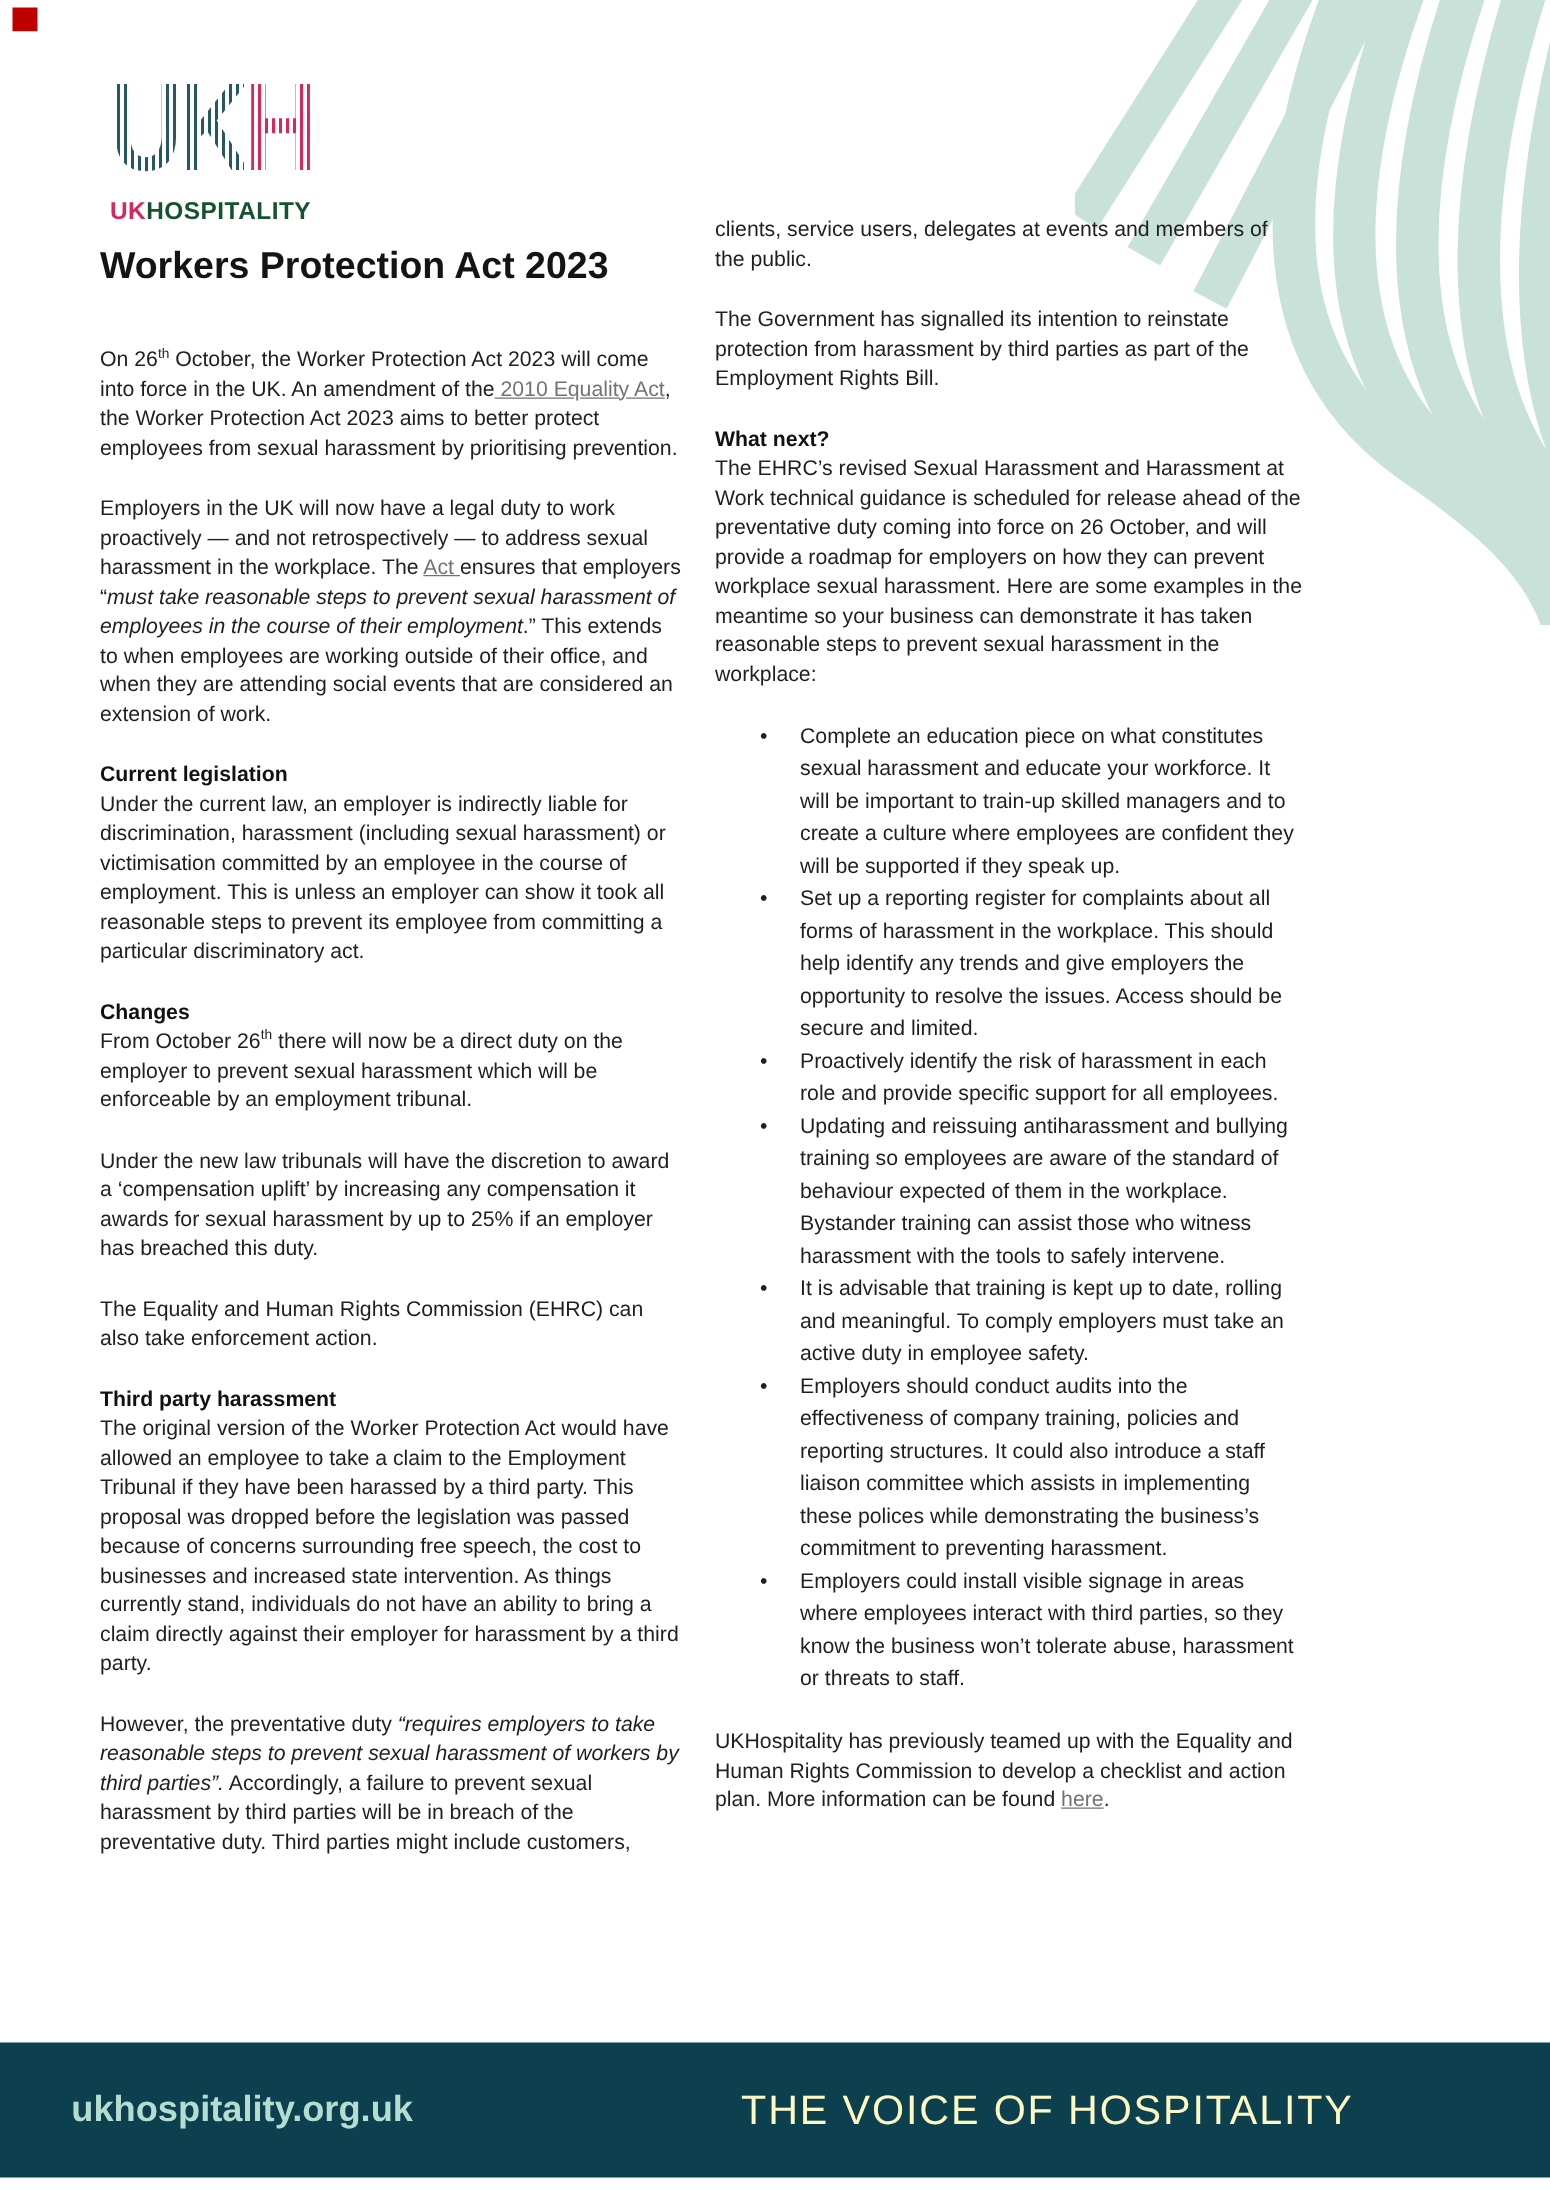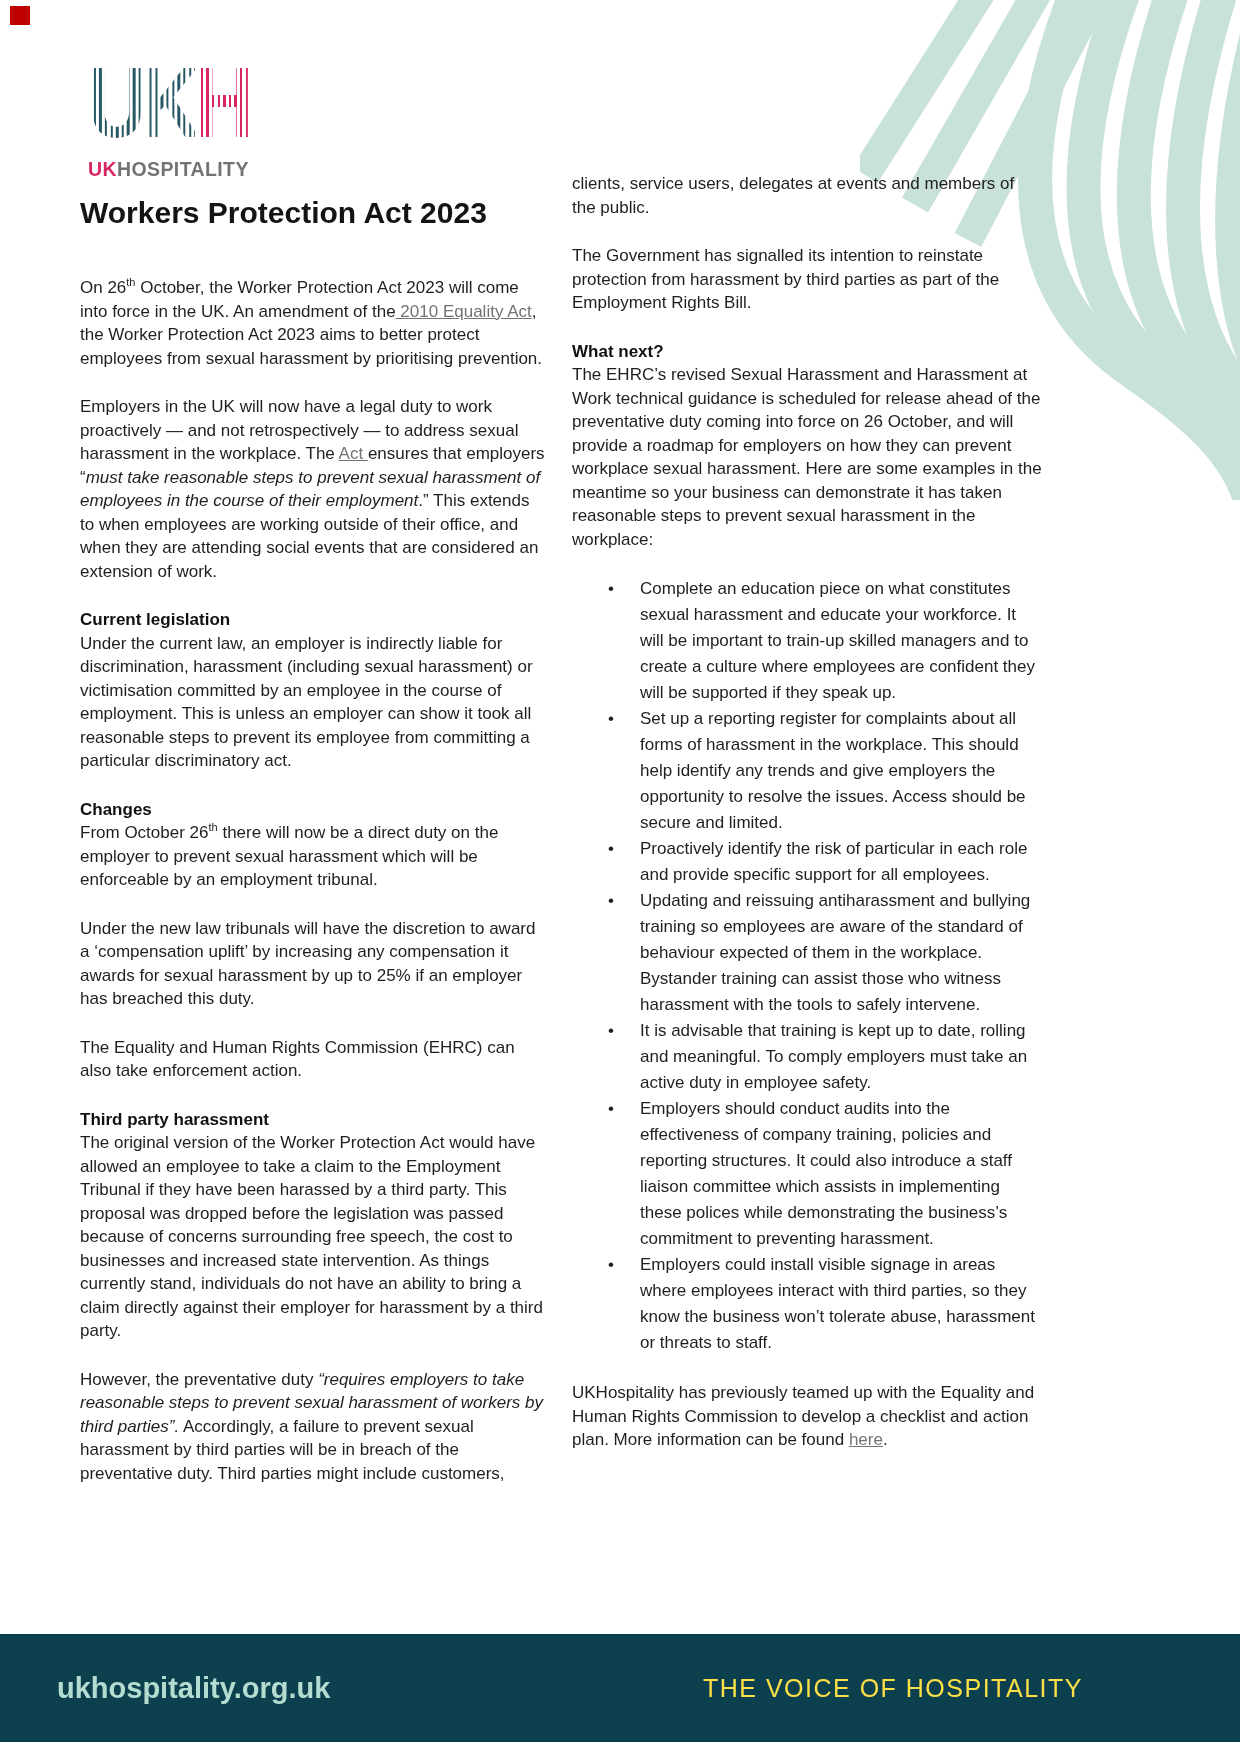--- a/index.html
+++ b/index.html
@@ -12,21 +12,21 @@
   .content { position:absolute; inset:0; z-index:1;border-radius:21px; }
 
   
   .logo { position:absolute; left:88px; top:56px; }
   .monogram { font-weight:bold; font-size:100px; line-height:92px; letter-spacing:-5px;
               display:inline-block; transform:scaleX(0.80); transform-origin:left top; white-space:nowrap; }
   .mono-uk, .mono-h { color:transparent; -webkit-background-clip:text; background-clip:text; }
   .mono-uk { background-image:repeating-linear-gradient(90deg,#265863 0 3px, rgba(0,0,0,0) 3px 7px); }
   .mono-h  { background-image:repeating-linear-gradient(90deg,#d8265e 0 3px, rgba(0,0,0,0) 3px 7px); }
   .wordmark { margin-top:10px; font-size:19.5px; font-weight:bold; letter-spacing:0.4px; white-space:nowrap; }
-  .wm-uk { color:#d8265e; } .wm-rest { color:#737373;text-align:right; }
+  .wm-uk { color:#d8265e; } .wm-rest { color:#14532d;text-align:right; }
 
   .title { position:absolute; left:80px; top:196px; margin:0; font-size:30px; font-weight:bold; color:#141414; }
 
   .col { position:absolute; font-size:17px; line-height:23.5px; }
   .col-left  { left:80px;  top:276px; width:466px; }
   .col-right { left:572px; top:172px; width:470px; }
 
   .col p { margin:0 0 25px 0; }
   .col h3 { margin:0; font-size:17px; line-height:23.5px; font-weight:bold; color:#111; }
   .col em { font-style:italic; }
@@ -35,21 +35,21 @@
 
   ul.bullets { list-style:none; margin:0 0 25px 0; padding:0; }
   ul.bullets li { display:flex; line-height:26px; }
   .bullet-marker { flex:none; width:32px; margin-left:36px; }
   .bullet-text { flex:1; }
 
   .footer { position:absolute; left:0; top:1612px; width:100%; height:108px; background:#0d404e;
             display:flex; align-items:center; justify-content:space-between; box-sizing:border-box;
             padding:0 157px 0 57px; z-index:2;margin-top:22px; }
   .footer .site { color:#b5dcd1; font-size:29px; font-weight:600; }
-  .footer .tagline { color:#fde047; font-size:25px; letter-spacing:1.5px; font-weight:400; }
+  .footer .tagline { color:#fef9c3; font-size:33px; letter-spacing:1.5px; font-weight:400; }
 </style>
 </head>
 <body>
 
 <div class="page">
   <div class="corner-marker"></div>
 
   <svg class="leaf" viewBox="0 0 380 500" fill="none" xmlns="http://www.w3.org/2000/svg">
     <g stroke="#c9e2d9" stroke-width="30" stroke-linecap="butt">
       <path d="M 5 175 L 135 -30"></path>
@@ -97,21 +97,21 @@
             <li>
               <span class="bullet-marker">•</span>
               <span class="bullet-text">Complete an education piece on what constitutes sexual harassment and educate your workforce. It will be important to train-up skilled managers and to create a culture where employees are confident they will be supported if they speak up.</span>
             </li>
             <li>
               <span class="bullet-marker">•</span>
               <span class="bullet-text">Set up a reporting register for complaints about all forms of harassment in the workplace. This should help identify any trends and give employers the opportunity to resolve the issues. Access should be secure and limited.</span>
             </li>
             <li>
               <span class="bullet-marker">•</span>
-              <span class="bullet-text">Proactively identify the risk of particular in each role and provide specific support for all employees.</span>
+              <span class="bullet-text">Proactively identify the risk of harassment in each role and provide specific support for all employees.</span>
             </li>
             <li>
               <span class="bullet-marker">•</span>
               <span class="bullet-text">Updating and reissuing antiharassment and bullying training so employees are aware of the standard of behaviour expected of them in the workplace. Bystander training can assist those who witness harassment with the tools to safely intervene.</span>
             </li>
             <li>
               <span class="bullet-marker">•</span>
               <span class="bullet-text">It is advisable that training is kept up to date, rolling and meaningful. To comply employers must take an active duty in employee safety.</span>
             </li>
             <li>

